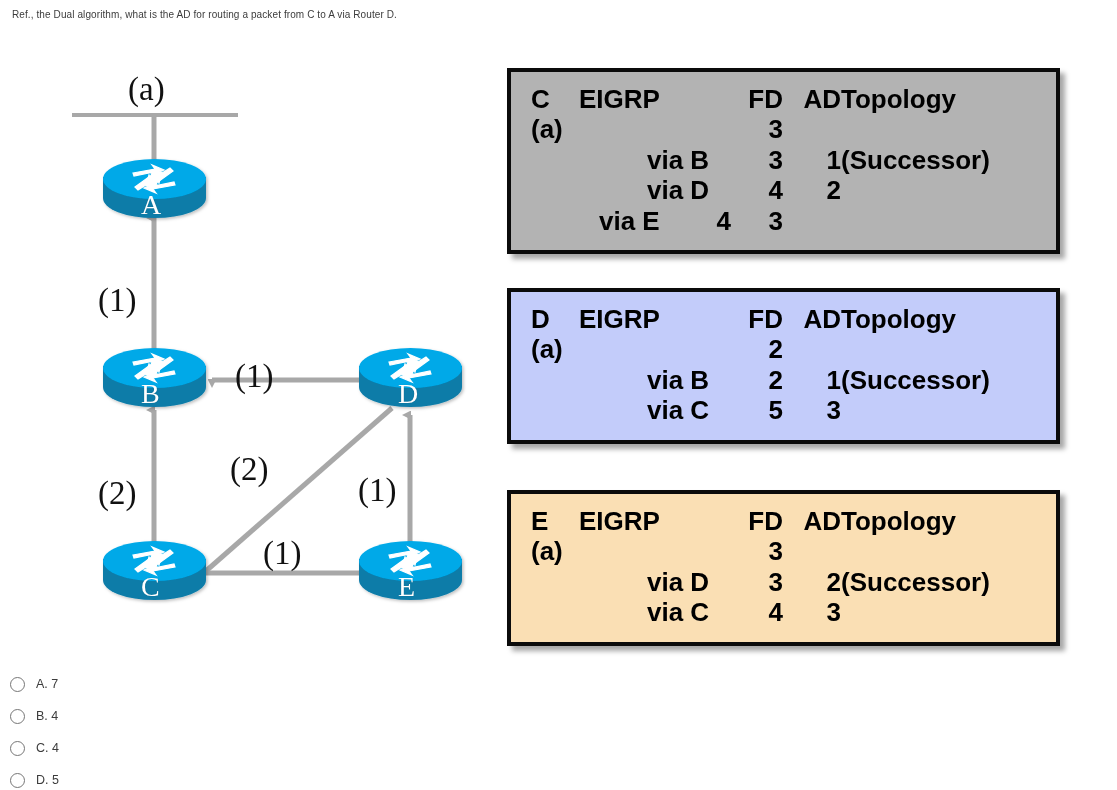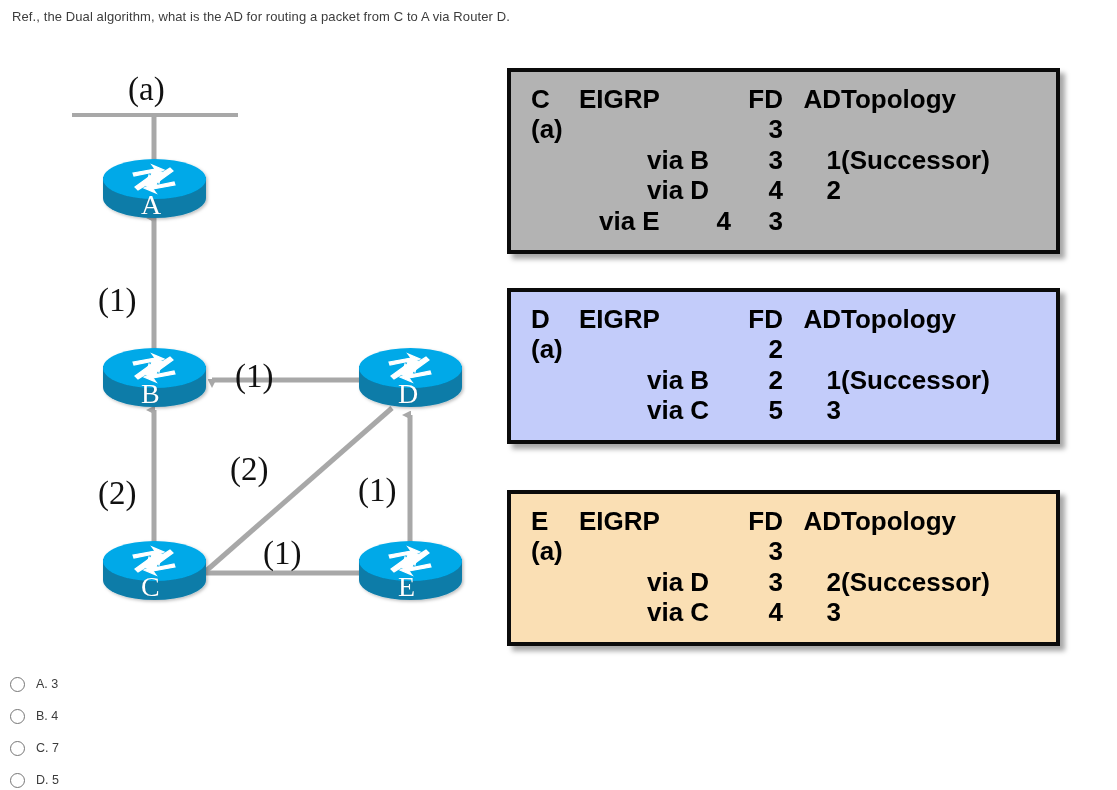--- a/index.html
+++ b/index.html
@@ -14,21 +14,21 @@
     overflow: hidden;
     font-family: "Liberation Sans", sans-serif;
     -webkit-font-smoothing: antialiased;
   }
 
   
   .question {
     position: absolute;
     left: 12px;
     top: 9px;
-    font-size: 13px;
+    font-size: 10px;
     color: #3c3c3c;
     letter-spacing: 0.1px;
     white-space: nowrap;
   }
 
   
   .diagram {
     position: absolute;
     left: 0px;
     top: 60px;
@@ -301,27 +301,27 @@
     <div class="c-via">via C</div>
     <div class="c-num">4</div>
     <div class="c-num">3</div>
     <div></div>
   </div>
 </div>
 
 <div class="options">
   <div class="option-row">
     <span class="radio"></span>
-    <span class="option-label">A. 3</span>
+    <span class="option-label">A. 7</span>
   </div>
   <div class="option-row">
     <span class="radio"></span>
     <span class="option-label">B. 4</span>
   </div>
   <div class="option-row">
     <span class="radio"></span>
-    <span class="option-label">C. 7</span>
+    <span class="option-label">C. 4</span>
   </div>
   <div class="option-row">
     <span class="radio"></span>
     <span class="option-label">D. 5</span>
   </div>
 </div>
 
 </body></html>

